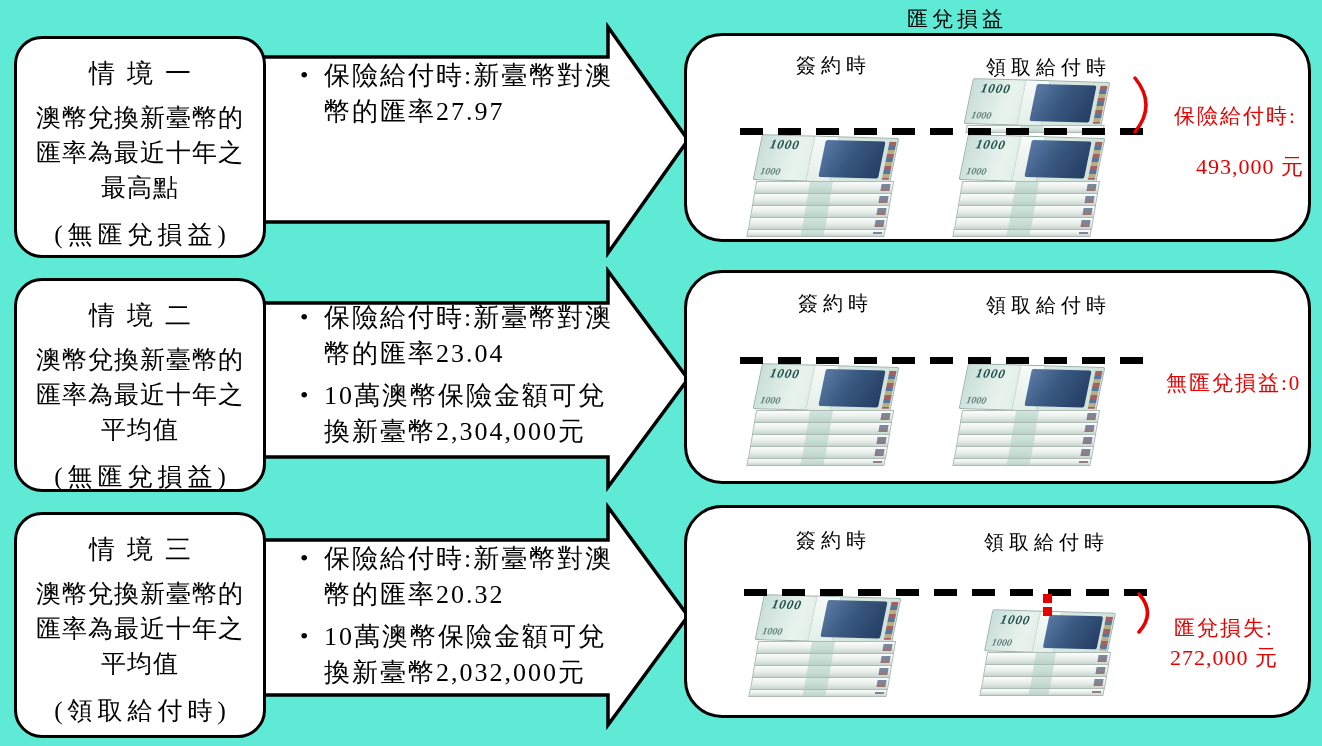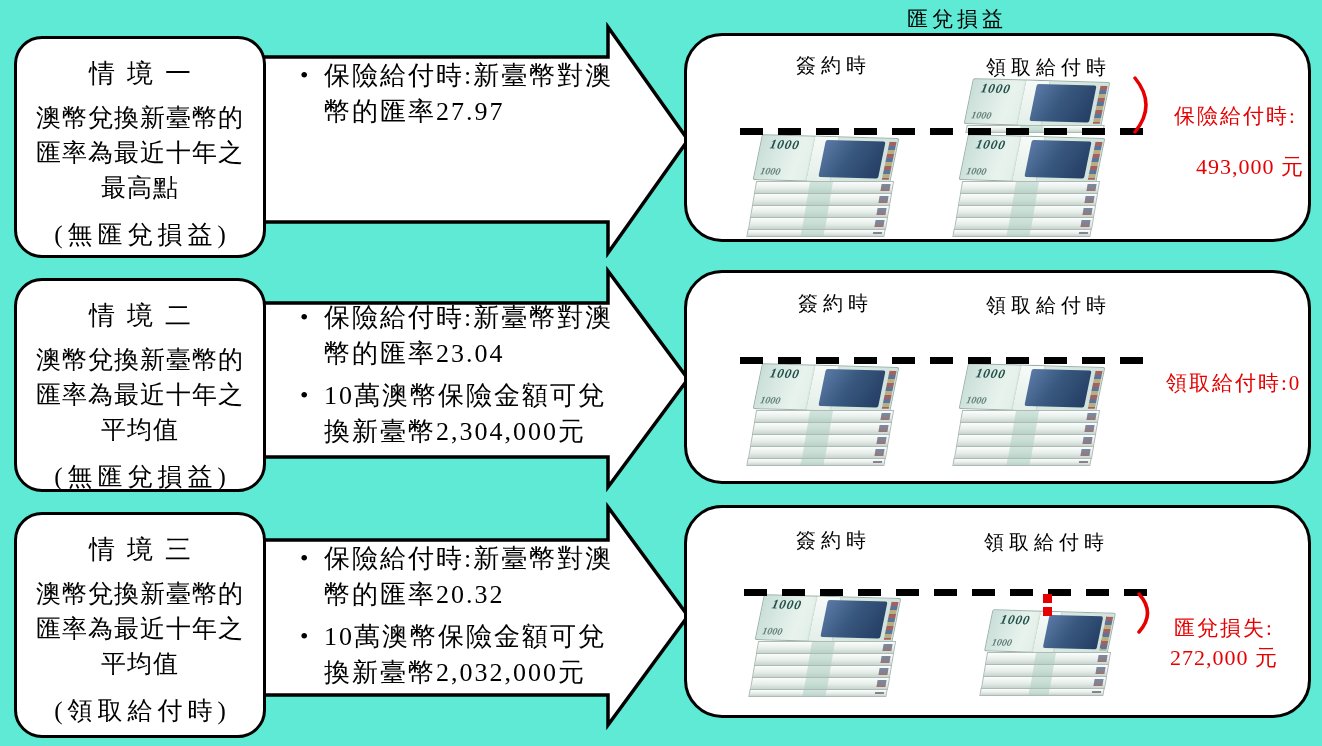--- a/index.html
+++ b/index.html
@@ -195,21 +195,21 @@
         <div class="photo"></div>
         <div class="edge-strip"></div>
       </div>
       <div class="bill-edge" style="transform: skewX(-10deg) translateX(-2px);"></div>
       <div class="bill-edge" style="transform: skewX(-10deg) translateX(-4px);"></div>
       <div class="bill-edge" style="transform: skewX(-10deg) translateX(-6px);"></div>
       <div class="bill-edge" style="transform: skewX(-10deg) translateX(-8px);"></div>
       <div class="bill-edge thin" style="transform: skewX(-10deg) translateX(-10px);"></div>
     </div>
 
-  <div class="abs red-text result-title" style="left:1166px;top:369px;">領取給付時:0</div>
+  <div class="abs red-text result-title" style="left:1166px;top:369px;">無匯兌損益:0</div>
 
   <svg class="abs arrow" style="left:260px;top:502px;" width="432" height="228" viewBox="0 0 432 228">
     <polygon points="0,38 348,38 348,5 428,114 348,223 348,193 0,193"></polygon>
   </svg>
 
   <ul class="abs bullets bullets3">
     <li>保險給付時:新臺幣對澳幣的匯率20.32</li>
     <li>10萬澳幣保險金額可兌換新臺幣2,032,000元</li>
   </ul>
 

